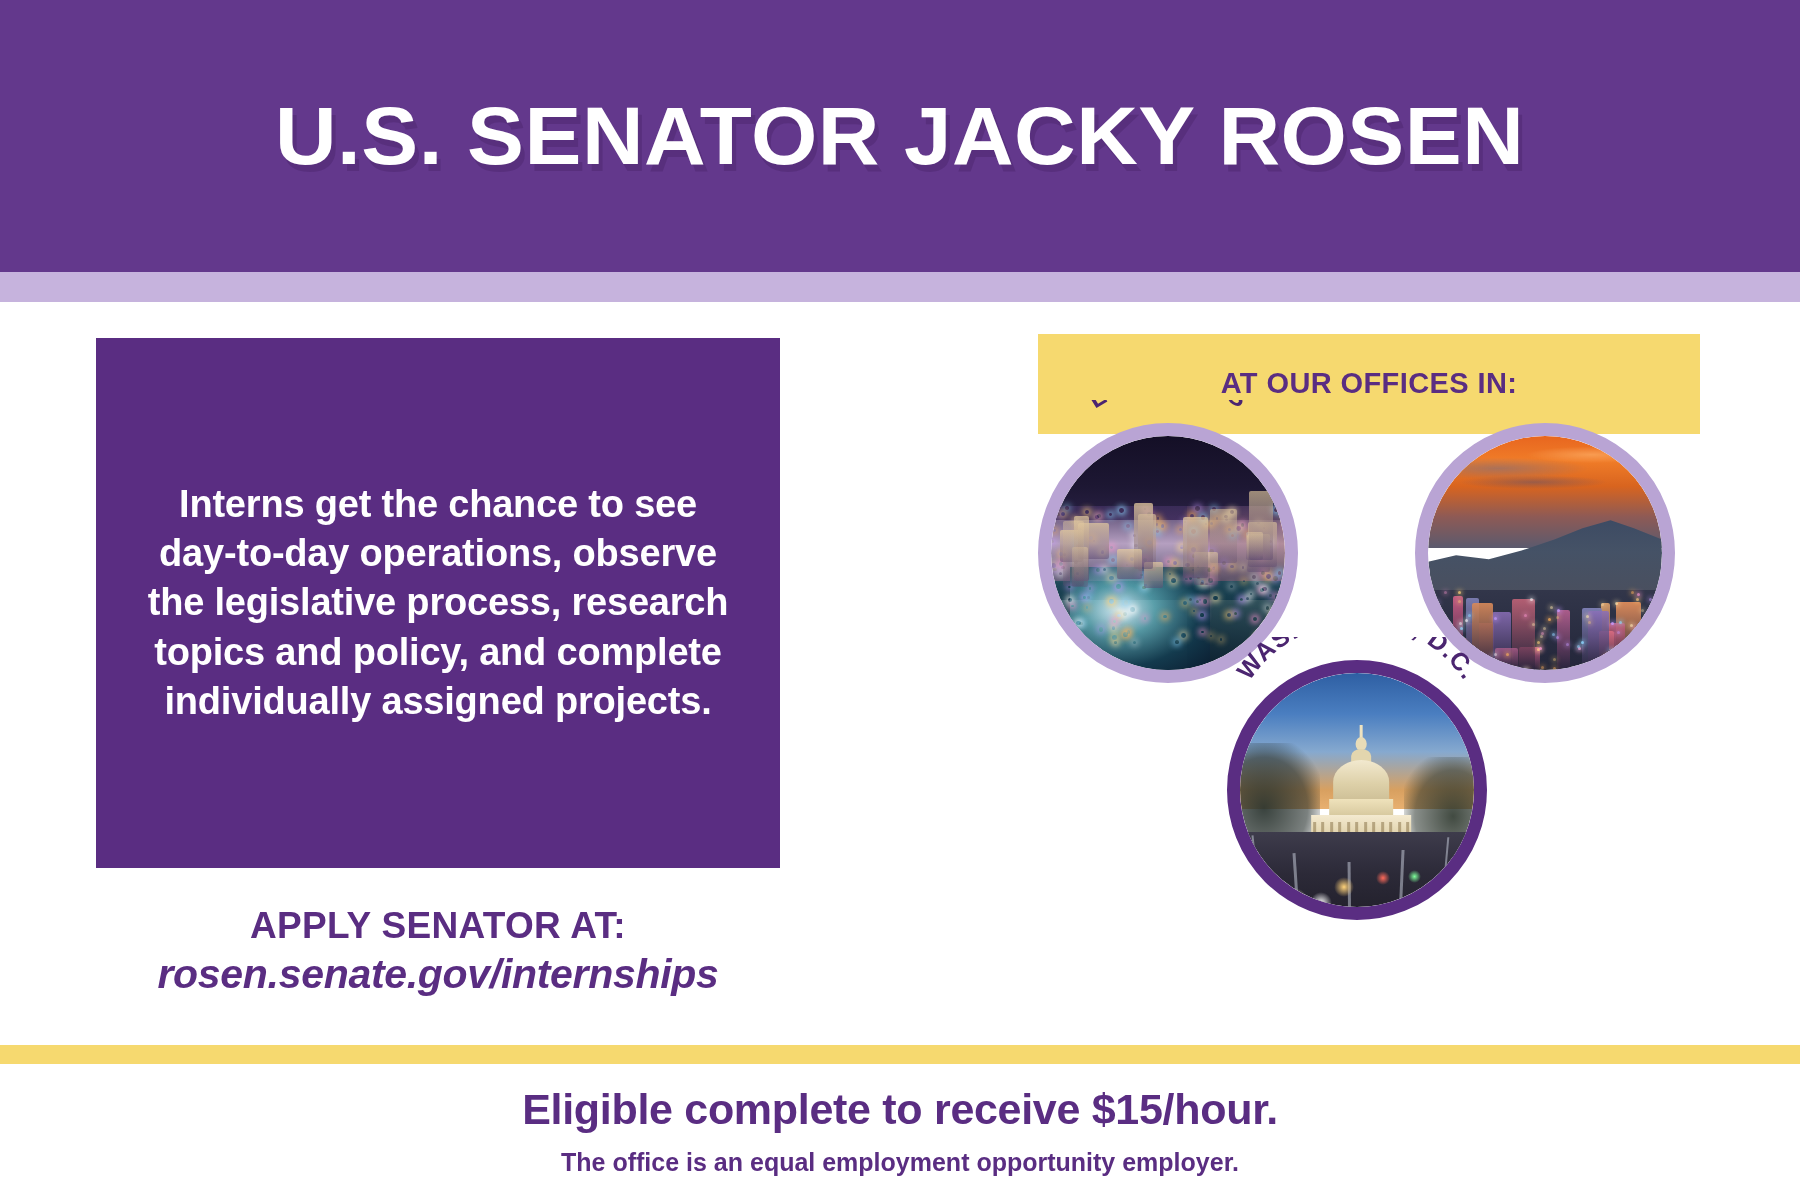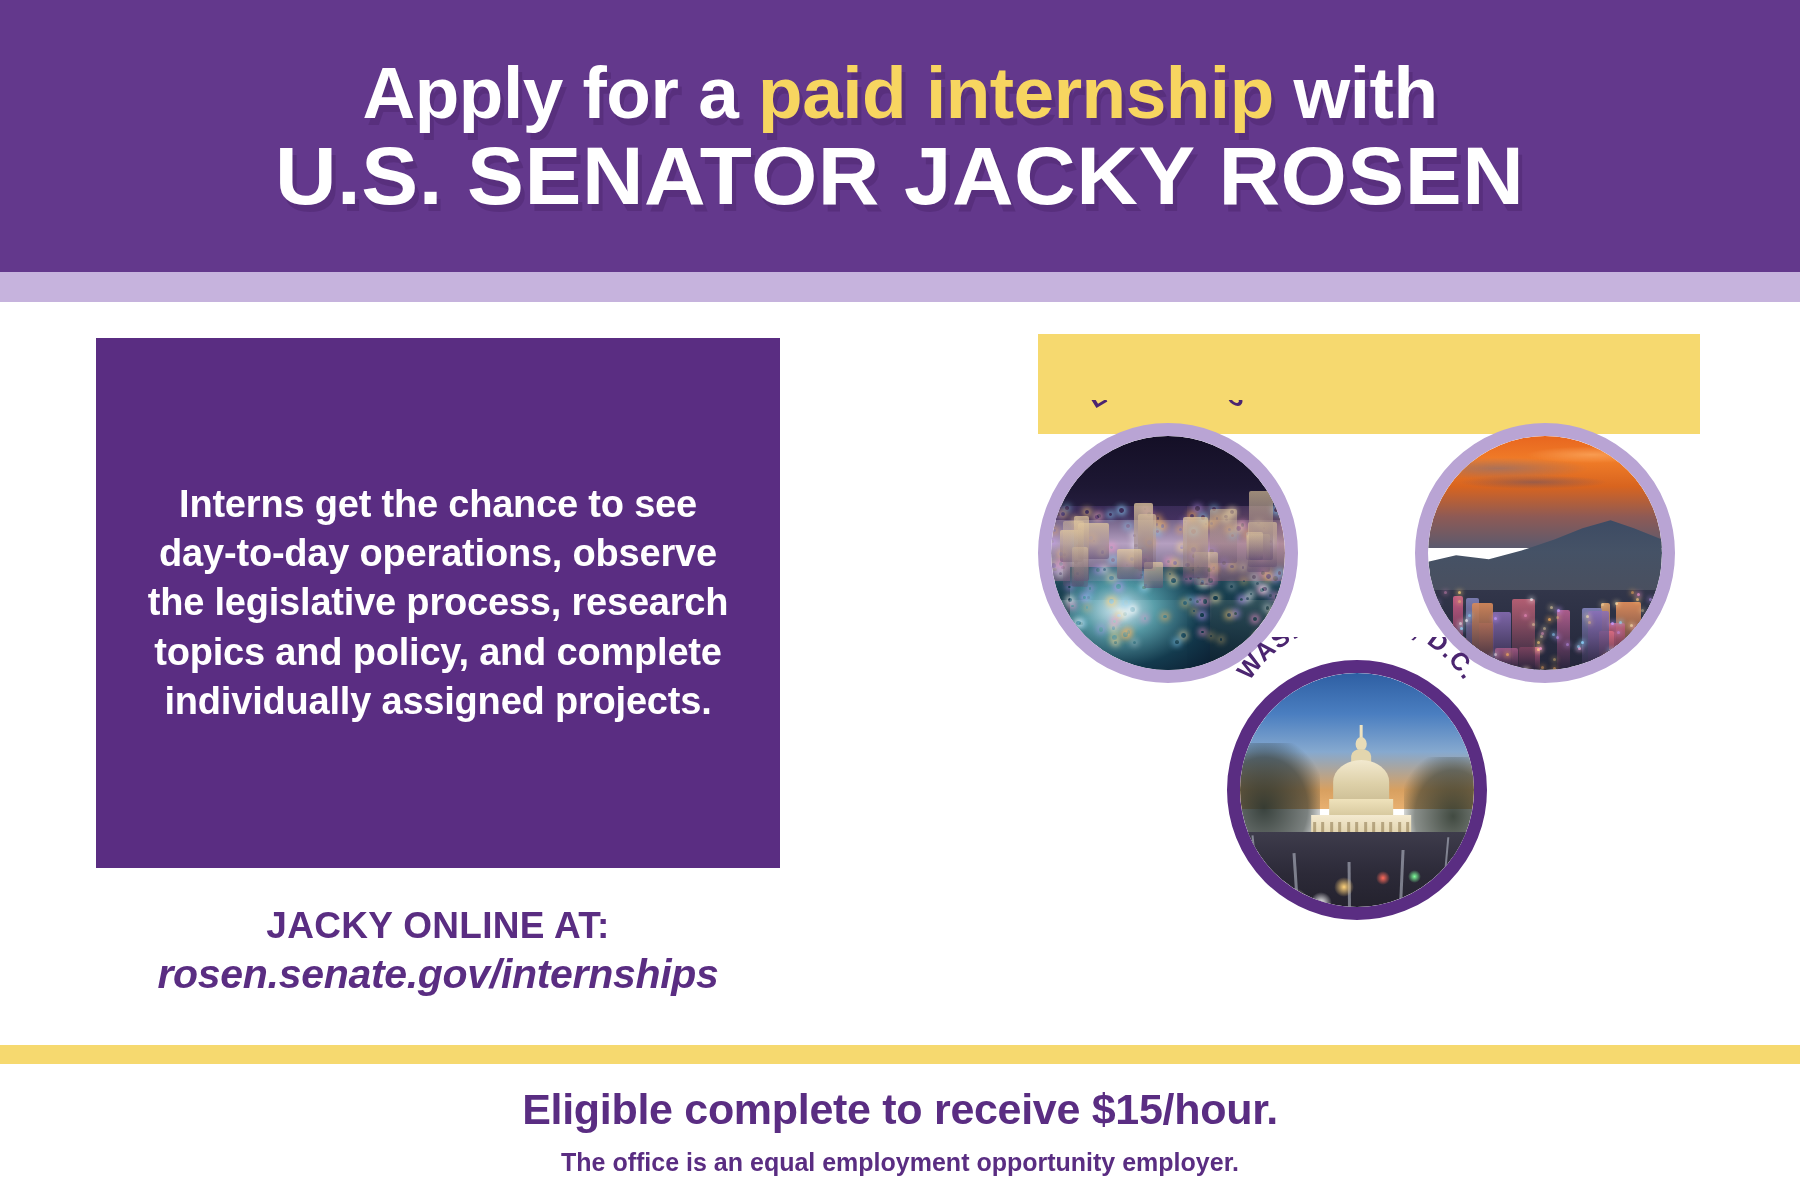--- a/index.html
+++ b/index.html
@@ -271,37 +271,35 @@
   }
   .dc-roadline {
     position:absolute; background: rgba(225,230,245,0.75);
   }
   .dc-glow { position:absolute; border-radius:50%; }
 </style>
 </head>
 <body>
 
 <div class="header-banner">
-  <div class="headline-1">
-    <span>Apply for a </span><span class="hl-accent">paid internship</span><span> with</span>
-  </div>
   <div class="headline-2">U.S. SENATOR JACKY ROSEN</div>
 </div>
 <div class="header-stripe"></div>
 
 <div class="info-box">
   <div class="info-box-text">Interns get the chance to see day-to-day operations, observe the legislative process, research topics and policy, and complete individually assigned projects.</div>
 </div>
 
 <div class="apply-block">
-  <div class="apply-label">JACKY ONLINE AT:</div>
+  <div class="apply-label">APPLY SENATOR AT:</div>
   <div class="apply-url">rosen.senate.gov/internships</div>
 </div>
 
 <div class="offices-banner">
+  <div class="offices-banner-line">AT OUR OFFICES IN:</div>
 </div>
 
 <div class="city-circle" id="circle-las-vegas">
   <div class="city-photo">
     <div class="lv-sky"></div>
     <div class="lv-strip"></div>
     <div class="lv-mid"></div>
     <div class="lv-water"></div>
     <div class="lv-fount"></div>
     <div class="lv-lights" id="lv-lights">

